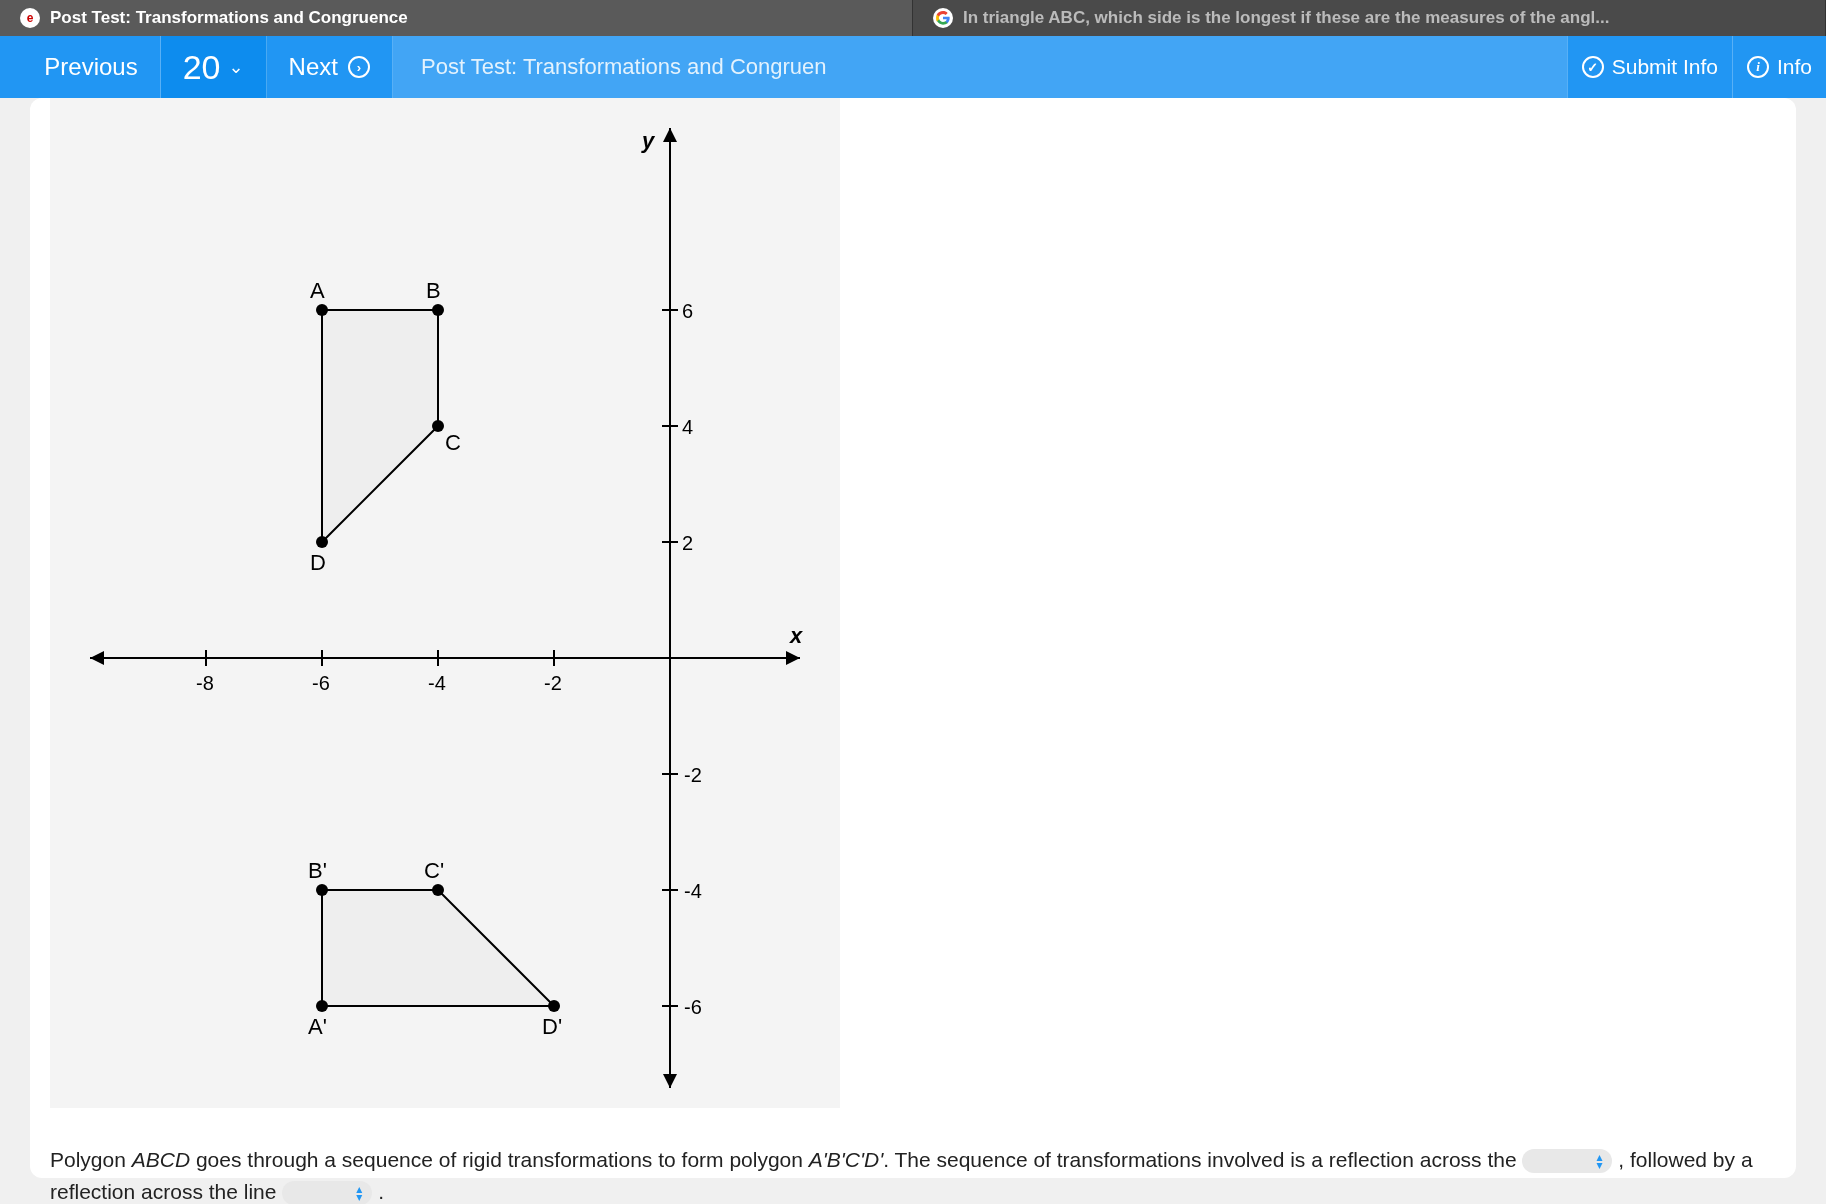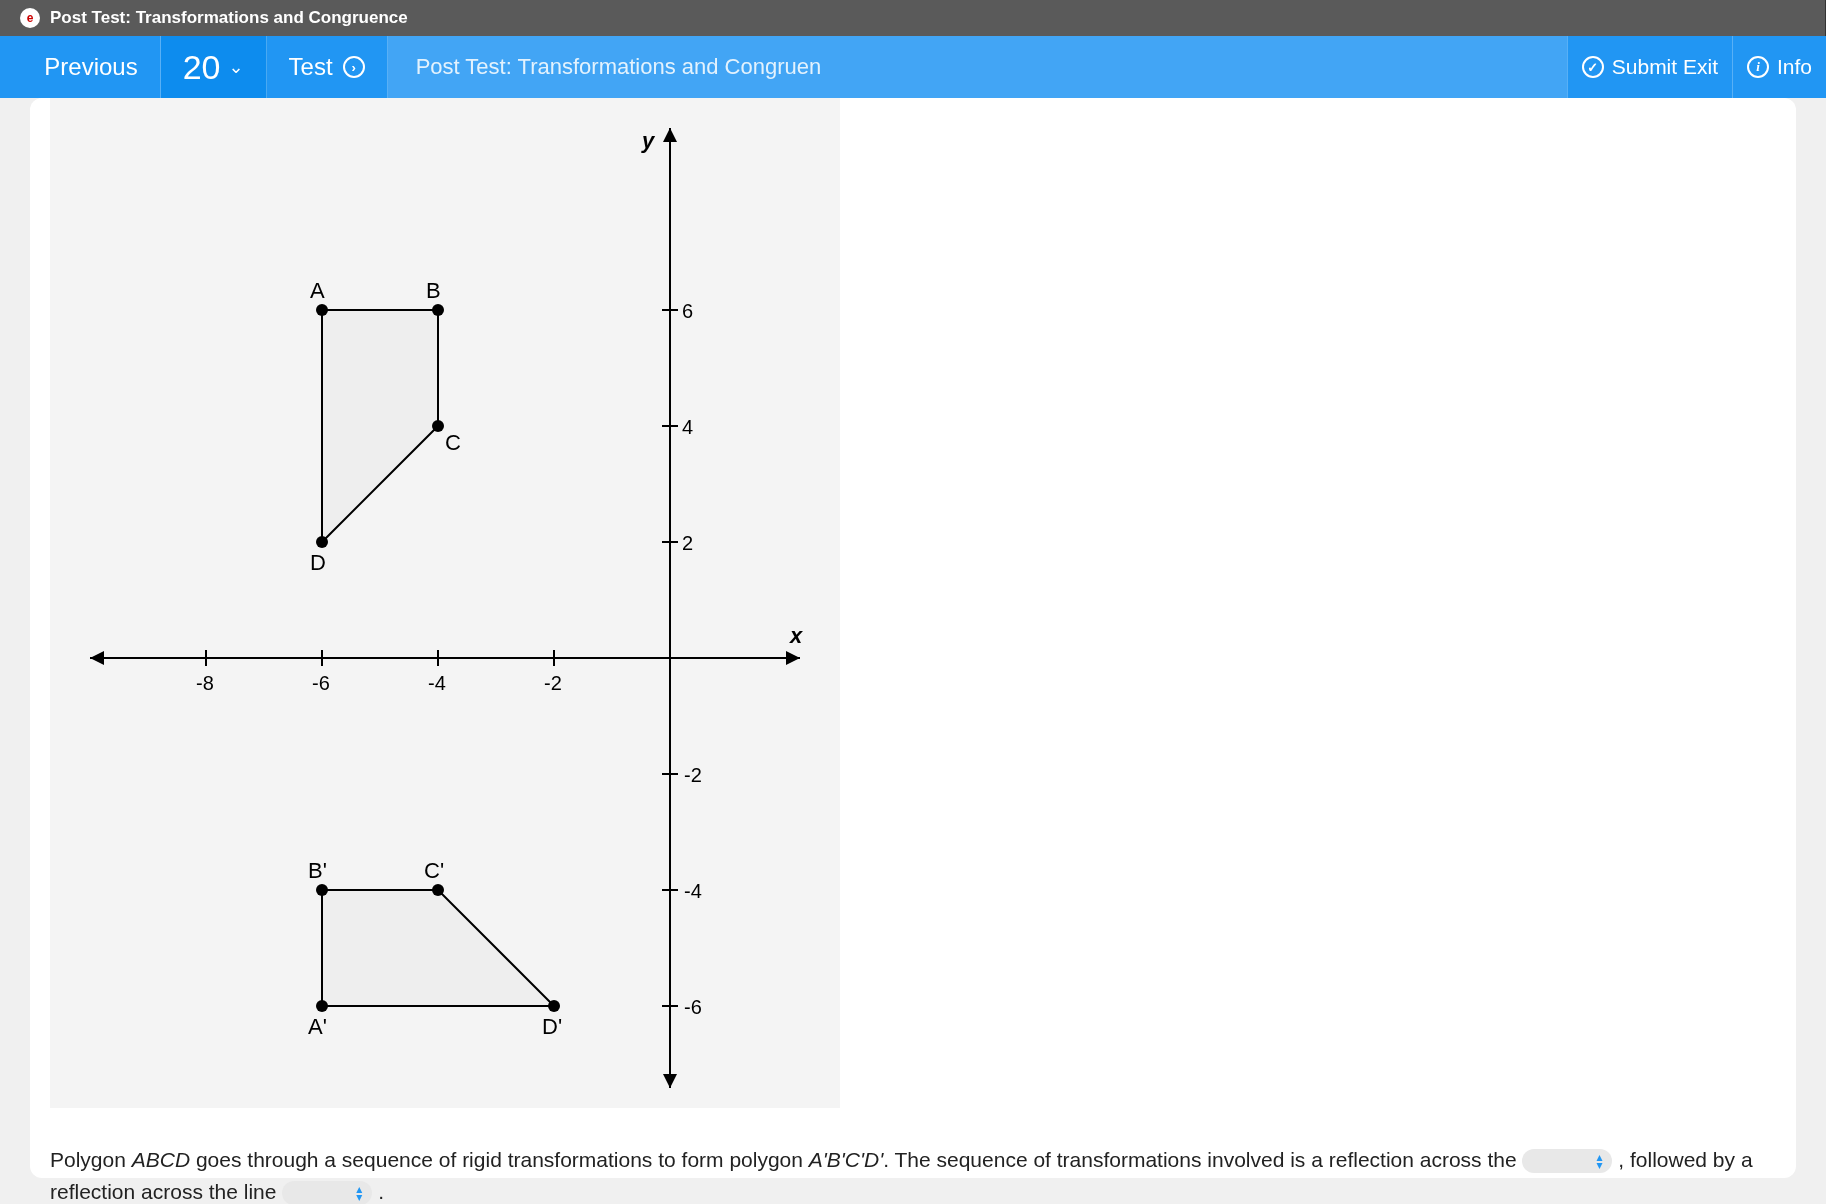--- a/index.html
+++ b/index.html
@@ -148,41 +148,52 @@
     }
   </style>
 </head>
 <body>
 
 <div class="tab-bar">
   <div class="tab active">
     <span class="tab-icon e">e</span>
     <span>Post Test: Transformations and Congruence</span>
   </div>
+  <div class="tab">
+    <span class="tab-icon g">
+      <svg width="16" height="16" viewBox="0 0 24 24">
+          <path fill="#4285F4" d="M22 12c0-.7-.1-1.4-.2-2H12v4h5.6c-.3 1.3-1 2.4-2.1 3.1v2.6h3.4C21 17.8 22 15.1 22 12z"></path>
+          <path fill="#34A853" d="M12 22c2.8 0 5.2-.9 6.9-2.5l-3.4-2.6c-.9.6-2.1 1-3.5 1-2.7 0-5-1.8-5.8-4.3H2.7v2.7C4.4 19.8 8 22 12 22z"></path>
+          <path fill="#FBBC05" d="M6.2 13.6c-.2-.6-.3-1.3-.3-2s.1-1.4.3-2V6.9H2.7C2 8.4 1.6 10.1 1.6 12s.4 3.6 1.1 5.1l3.5-2.7z"></path>
+          <path fill="#EA4335" d="M12 5.9c1.5 0 2.9.5 4 1.5l3-3C17.2 2.6 14.8 1.6 12 1.6 8 1.6 4.4 3.8 2.7 6.9l3.5 2.7C7 7.7 9.3 5.9 12 5.9z"></path>
+        </svg>
+    </span>
+    <span>In triangle ABC, which side is the longest if these are the measures of the angl...</span>
+  </div>
 </div>
 
 <div class="toolbar">
   <div class="tb-btn prev">
     <span style="font-size:16px;visibility:hidden">◀</span>
     <span>Previous</span>
   </div>
   <div class="tb-qnum">
     <span>20</span>
     <span style="font-size:18px">⌄</span>
   </div>
   <div class="tb-btn">
-    <span>Test</span>
+    <span>Next</span>
     <span class="circle-icon">›</span>
   </div>
   <div class="tb-title">
     <span>Post Test: Transformations and Congruen</span>
   </div>
   <div class="tb-right">
     <span class="circle-icon">✓</span>
-    <span>Submit Exit</span>
+    <span>Submit Info</span>
   </div>
   <div class="tb-right">
     <span class="circle-icon" style="font-family:serif;font-style:italic">i</span>
     <span>Info</span>
   </div>
 </div>
 
 <div class="content-wrap">
   <div class="content">
     <div class="graph-area">

